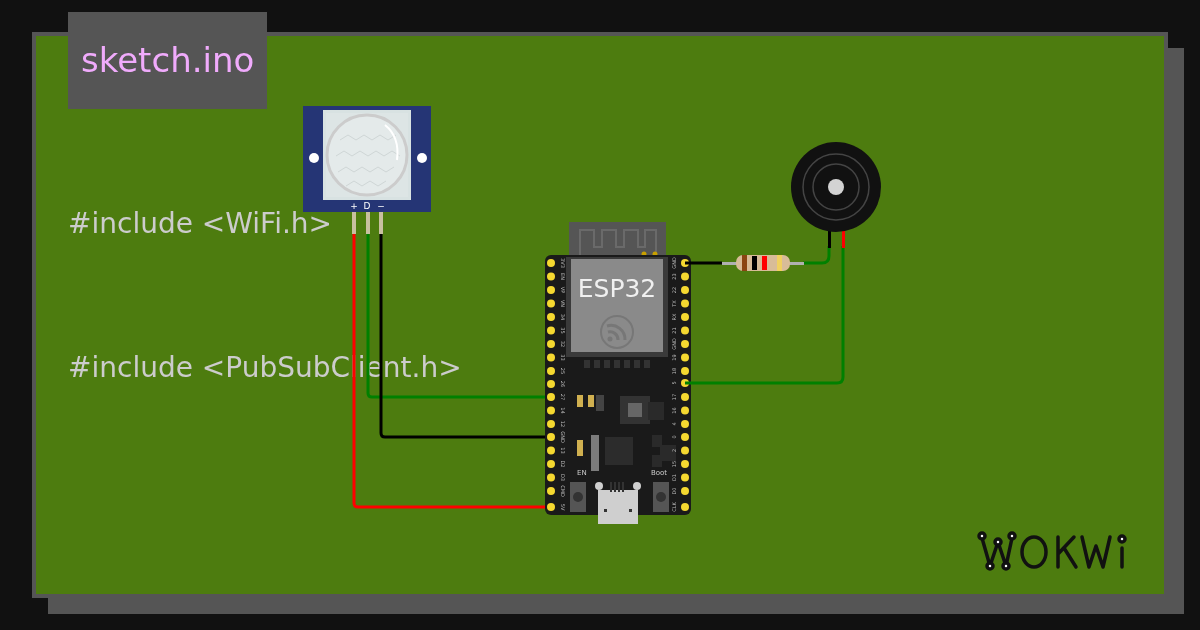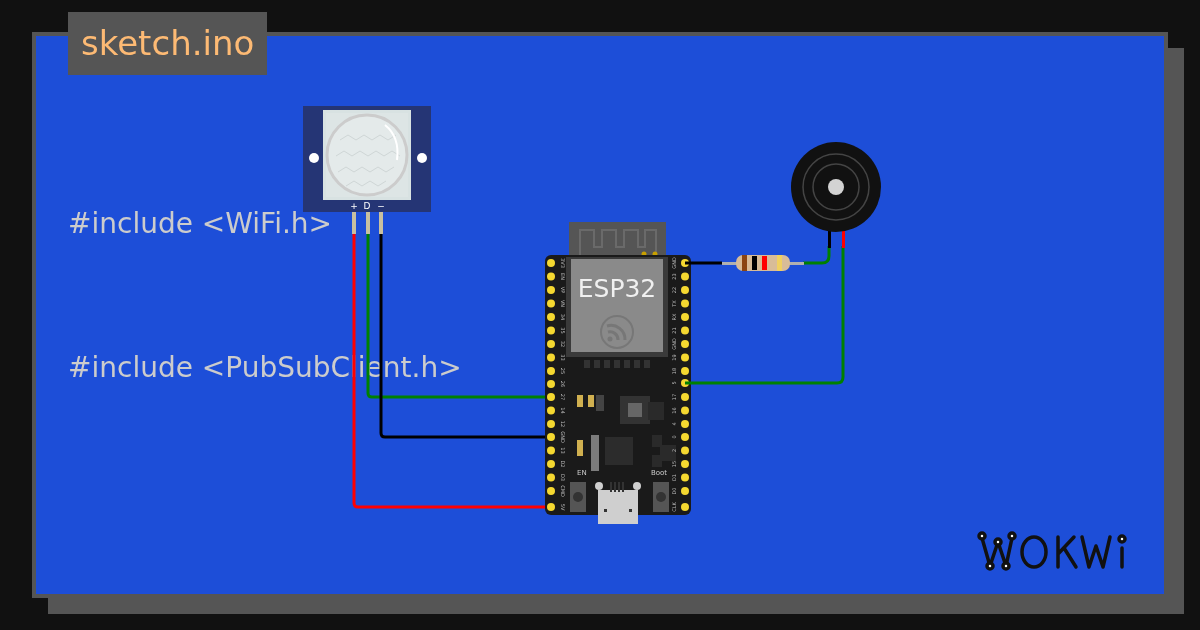--- a/index.html
+++ b/index.html
@@ -1,21 +1,21 @@
 <!DOCTYPE html>
 <html><head>
 <meta charset="utf-8">
 <style>
   html, body { margin:0; padding:0; }
   body { width:1200px; height:630px; background:#111111; position:relative; overflow:hidden; font-family:"DejaVu Sans", sans-serif; }
   .shadow { position:absolute; left:48px; top:48px; width:1136px; height:566px; background:#555555; }
-  .card { position:absolute; left:32px; top:32px; width:1128px; height:558px; background:#1d4ed8; border:4px solid #555555; overflow:hidden; }
+  .card { position:absolute; left:32px; top:32px; width:1128px; height:558px; background:#4d7c0f; border:4px solid #555555; overflow:hidden; }
   .code { position:absolute; left:32px; top:68px; margin:0; font-family:"DejaVu Sans", sans-serif; font-size:28px; line-height:48px; color:#cccccc; white-space:pre; }
   .code .line { display:block; height:48px; }
-  .tab { position:absolute; left:68px; top:12px; height:63px; padding:0 13px; background:#555555; color:#fdba74; font-family:"DejaVu Sans", sans-serif; font-size:34px; line-height:62px; }
+  .tab { position:absolute; left:68px; top:12px; height:63px; padding:17px 13px; background:#555555; color:#f0abfc; font-family:"DejaVu Sans", sans-serif; font-size:34px; line-height:62px; }
   .circuit { position:absolute; left:0; top:0; width:1200px; height:630px; }
   .logo { position:absolute; left:976px; top:528px; width:176px; height:48px; }
 </style>
 </head>
 <body>
 
 <div class="shadow"></div>
 <div class="card">
   <div class="code">
     <span class="line">#include &lt;WiFi.h&gt;</span>

